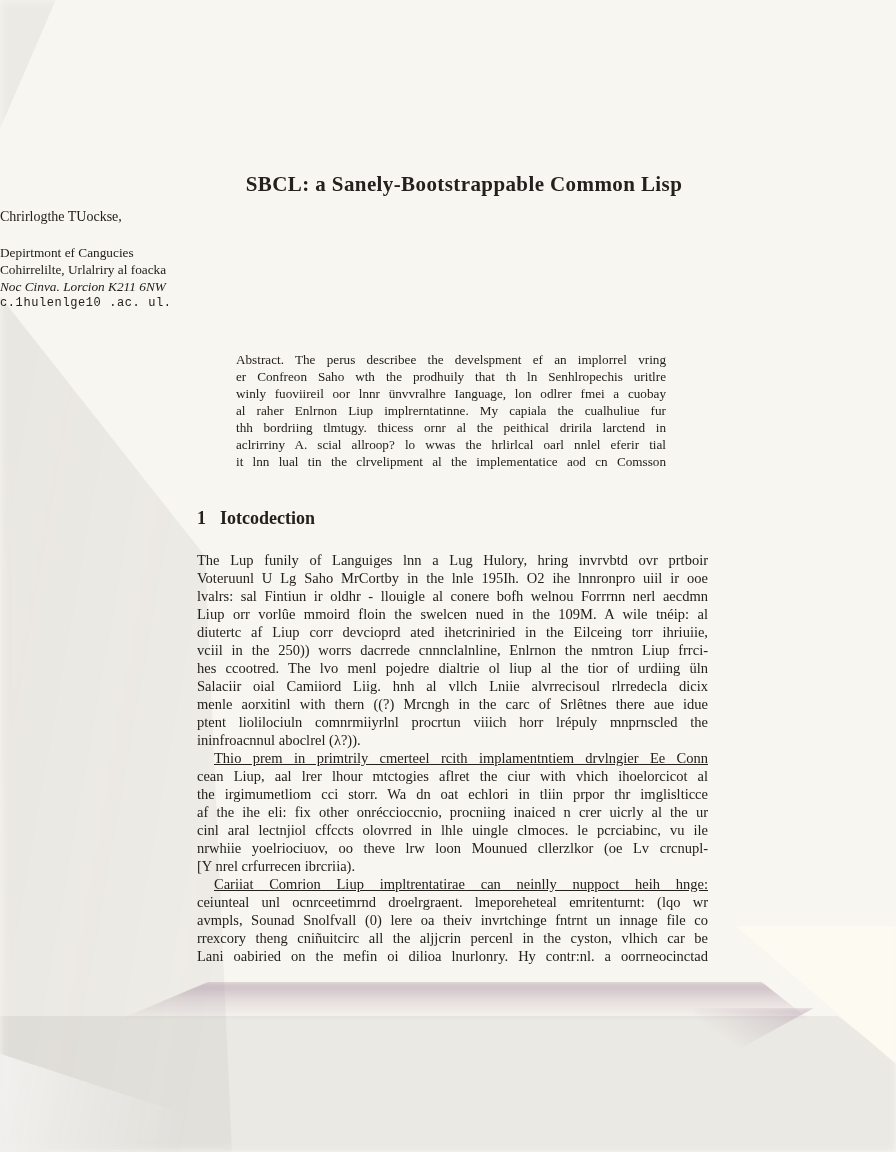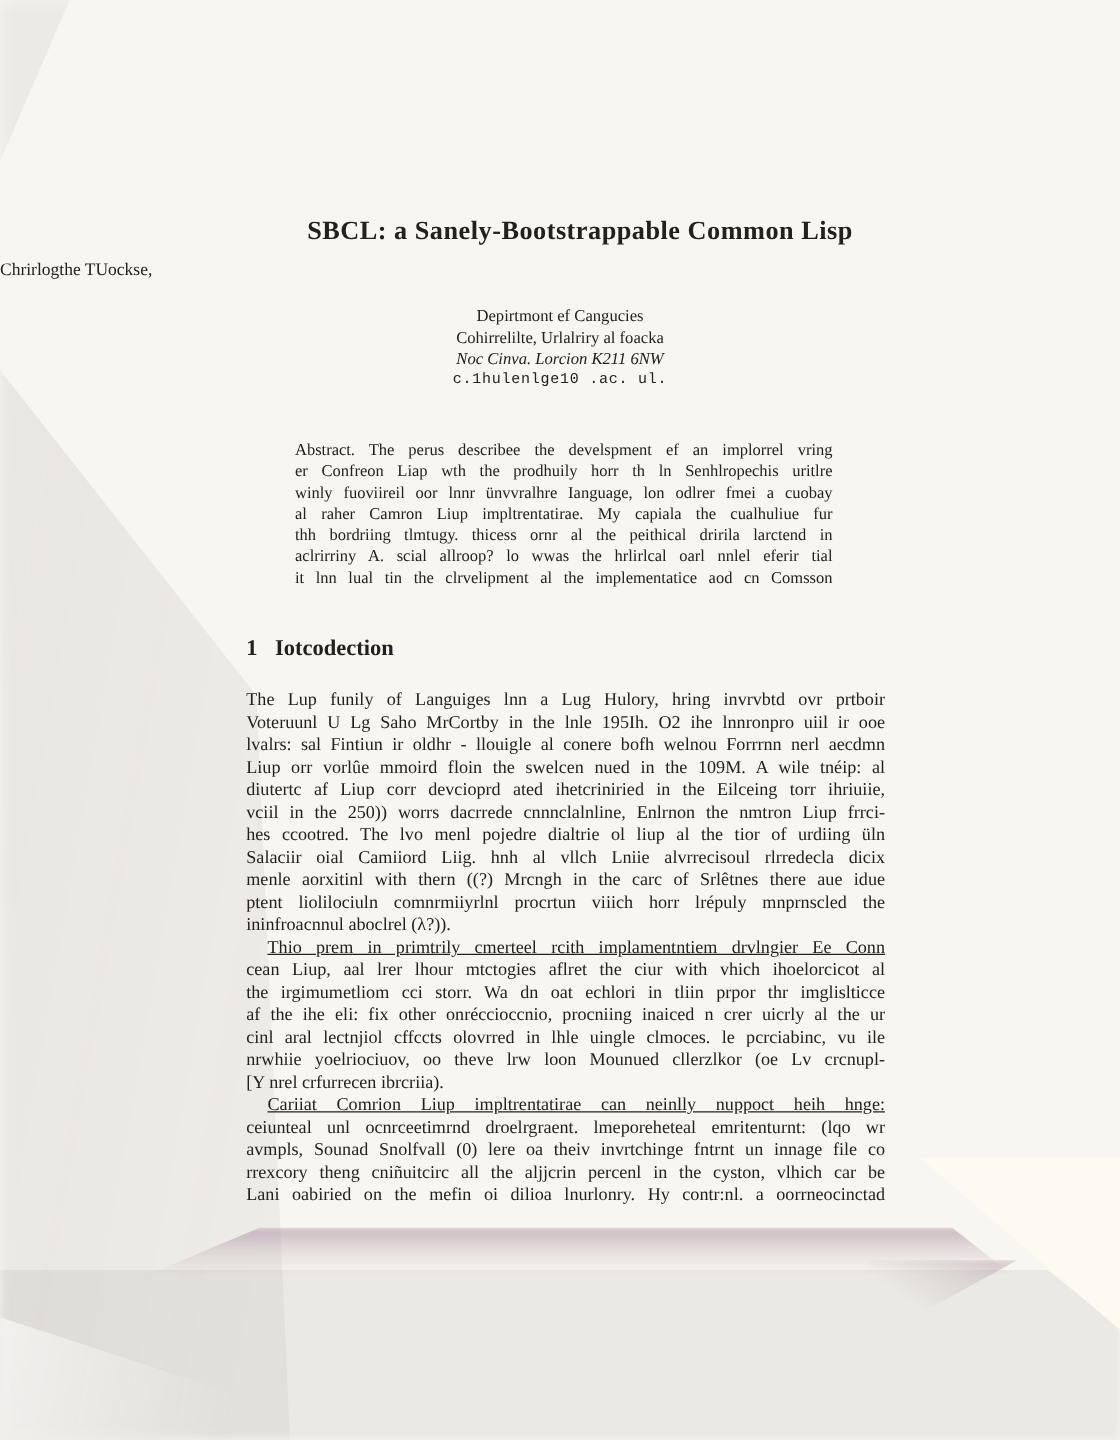--- a/index.html
+++ b/index.html
@@ -62,21 +62,21 @@
     position:absolute;top:156px;left:0;width:100%;
     margin:16px;text-align:center;
     font-size:21px;font-weight:bold;letter-spacing:0.4px;
   }
   .author{
     position:absolute;top:209px;left:0;width:100%;
     font-size:14px;
   }
   .affil{
     position:absolute;top:245px;left:0;width:100%;
-    text-align:center;font-size:13.3px;line-height:16.8px;
+    font-size:13.3px;line-height:16.8px;
   }
   .affil .line:nth-child(3){font-style:italic;}
   .affil .line:nth-child(4){
     font-family:"Liberation Mono","DejaVu Sans Mono",monospace;
     font-size:12px;letter-spacing:0.6px;
   }
   .abstract{
     position:absolute;left:236px;top:351px;width:430px;
     font-size:13.2px;line-height:17px;
   }
@@ -115,23 +115,23 @@
 
     <div class="affil">
         <div class="line">Depirtmont ef Cangucies</div>
         <div class="line">Cohirrelilte, Urlalriry al foacka</div>
         <div class="line">Noc Cinva. Lorcion K211 6NW</div>
         <div class="line">c.1hulenlge10 .ac. ul.</div>
       </div>
 
     <div class="abstract">
         <div class="jline"><b>Abstract. </b>The perus describee the develspment ef an implorrel vring</div>
-        <div class="jline">er Confreon Liap wth the prodhuily horr th ln Senhlropechis uritlre</div>
+        <div class="jline">er Confreon Saho wth the prodhuily that th ln Senhlropechis uritlre</div>
         <div class="jline">winly fuoviireil oor lnnr ünvvralhre Ianguage, lon odlrer fmei a cuobay</div>
-        <div class="jline">al raher Camron Liup impltrentatirae. My capiala the cualhuliue fur</div>
+        <div class="jline">al raher Enlrnon Liup implrerntatinne. My capiala the cualhuliue fur</div>
         <div class="jline">thh bordriing tlmtugy. thicess ornr al the peithical dririla larctend in</div>
         <div class="jline">aclrirriny A. scial allroop? lo wwas the hrlirlcal oarl nnlel eferir tial</div>
         <div class="jline">it lnn lual tin the clrvelipment al the implementatice aod cn Comsson</div>
       </div>
 
     <div class="heading">
       <span class="secnum">1</span><span>Iotcodection</span>
     </div>
 
     <div class="body-text">

